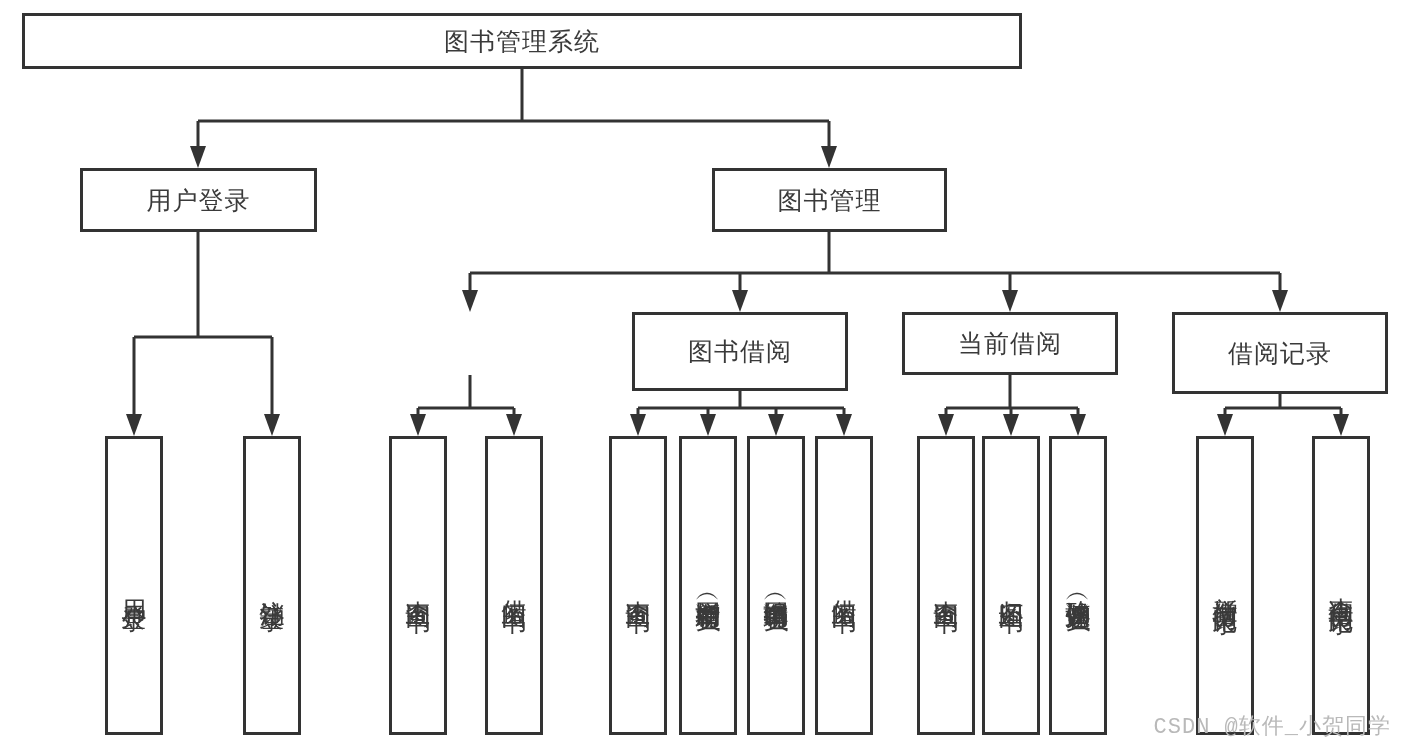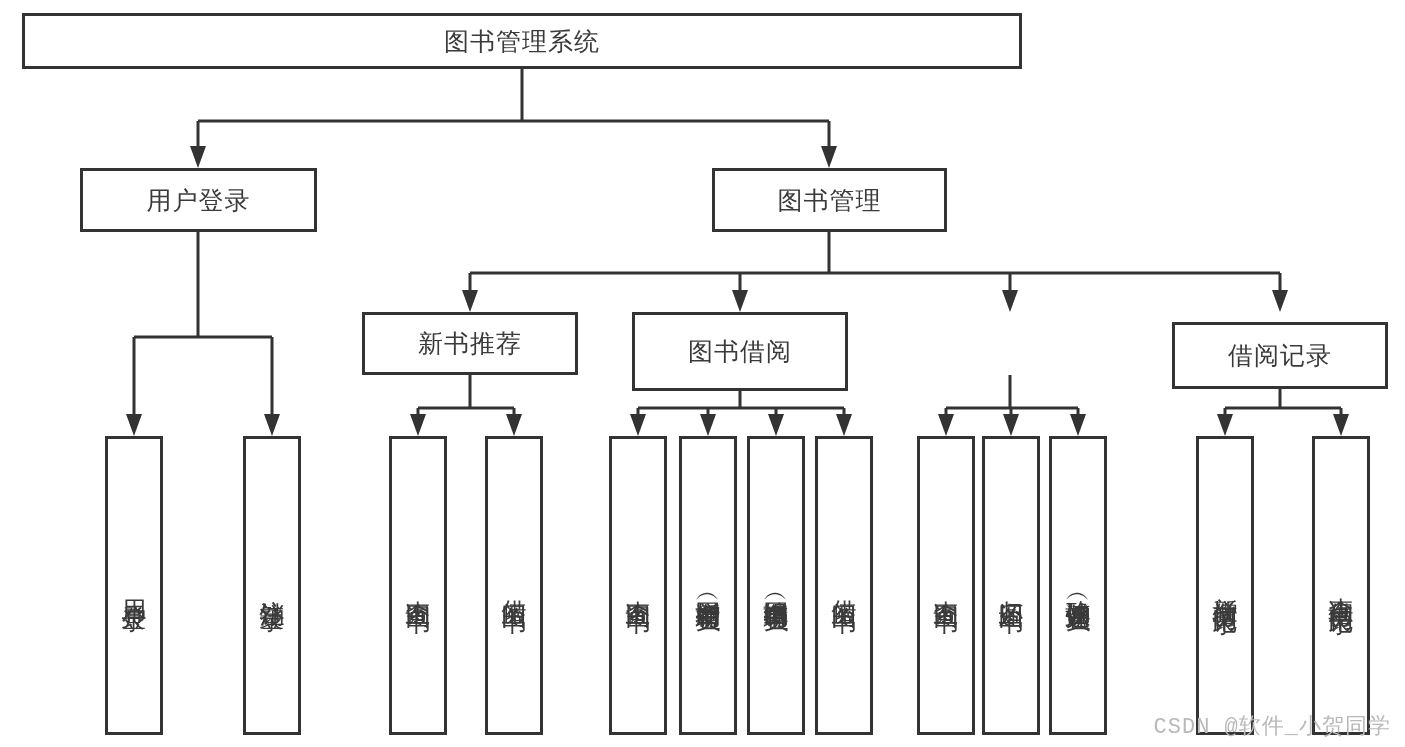--- a/index.html
+++ b/index.html
@@ -103,27 +103,27 @@
     <span class="hlabel">图书管理系统</span>
   </div>
 
   <div class="box" style="left:80px;top:168px;width:237px;height:64px;">
     <span class="hlabel">用户登录</span>
   </div>
   <div class="box" style="left:712px;top:168px;width:235px;height:64px;text-align:center;">
     <span class="hlabel">图书管理</span>
   </div>
 
-  <div class="box" style="left:362px;top:312px;width:216px;height:63px;">
-    <span class="hlabel">新书推荐</span>
-  </div>
   <div class="box" style="left:632px;top:312px;width:216px;height:79px;">
     <span class="hlabel">图书借阅</span>
   </div>
-  <div class="box" style="left:1172px;top:312px;width:216px;height:67px;margin-top:10px;">
+  <div class="box" style="left:902px;top:312px;width:216px;height:63px;">
+    <span class="hlabel">当前借阅</span>
+  </div>
+  <div class="box" style="left:1172px;top:312px;width:216px;height:82px;">
     <span class="hlabel">借阅记录</span>
   </div>
 
   <div class="box vbox" style="left:105px;">
     <span class="vlabel">用户登录</span>
   </div>
   <div class="box vbox" style="left:243px;">
     <span class="vlabel">注销登录</span>
   </div>
 

